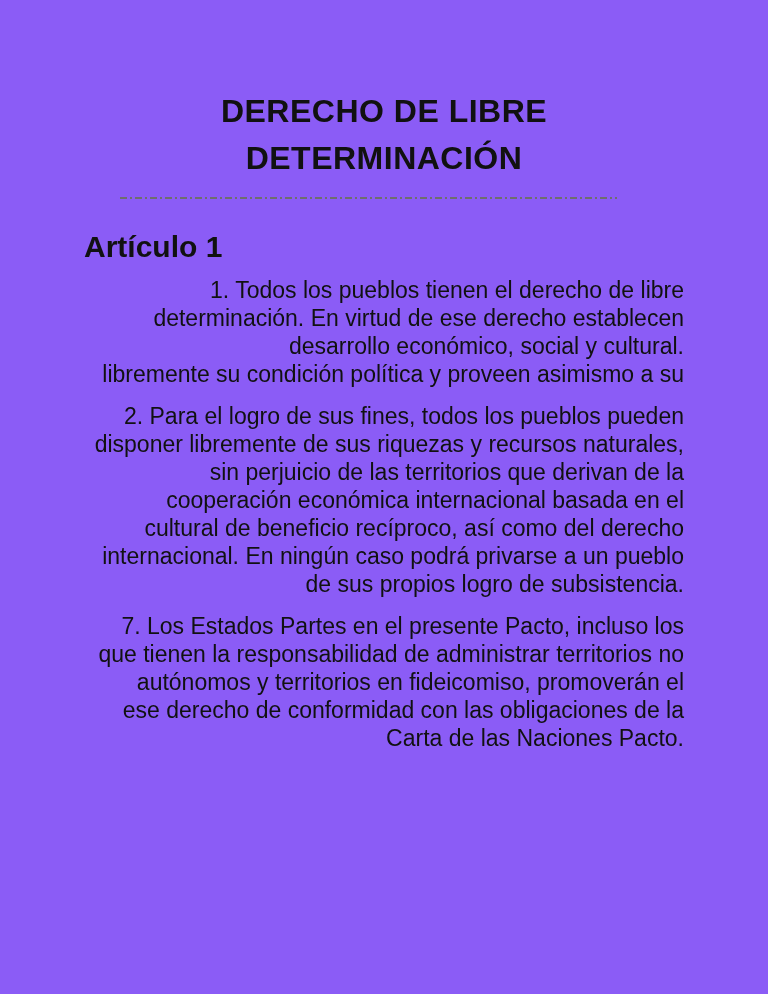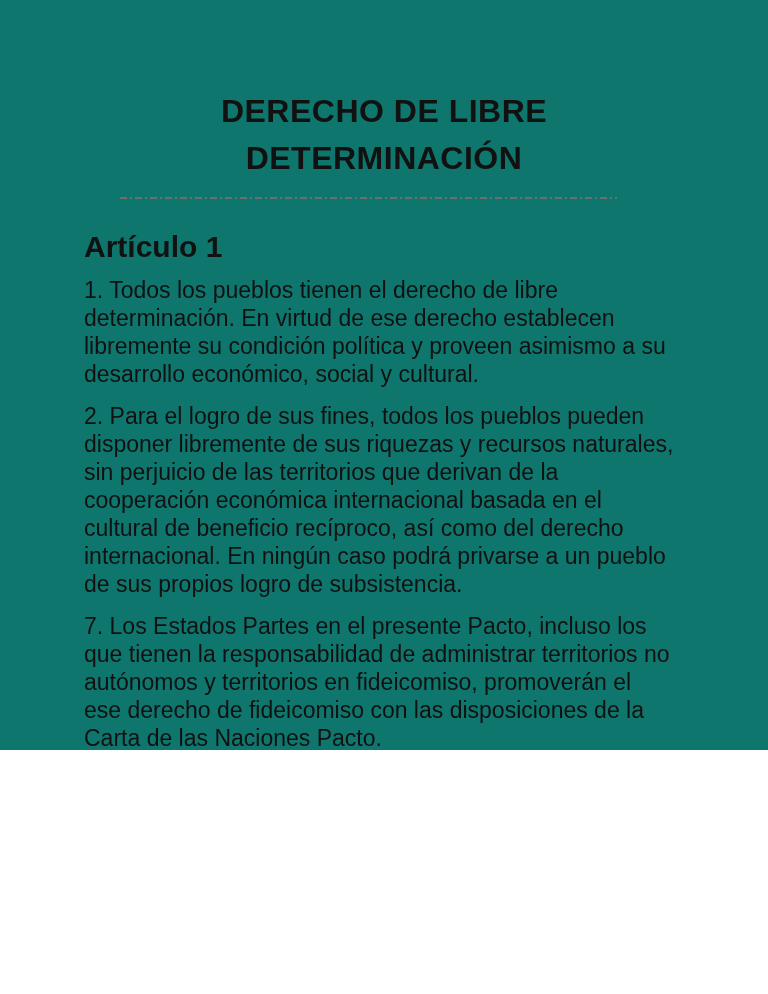--- a/index.html
+++ b/index.html
@@ -3,22 +3,22 @@
 <meta charset="utf-8">
 <style>
   html, body {
     margin: 0;
     padding: 0;
     background: #ffffff;
   }
   .page {
     position: relative;
     width: 768px;
-    height: 750px;
-    background: #0f766e;
+    height: 994px;
+    background: #8b5cf6;
     color: #111111;
     font-family: "Liberation Sans", "DejaVu Sans", sans-serif;
     overflow: hidden;
     box-sizing: border-box;
   }
   .content {
     padding: 88px 84px 0 84px; 
     box-sizing: border-box;
   }
   .doc-title {
@@ -45,20 +45,21 @@
   }
   .article-heading {
     margin: 31px 0 12px 0;
     font-size: 30px;
     line-height: 34px;
     font-weight: bold;
     color: #111111;
   }
   .paragraph {
     margin: 0 0 14px 0;
+    text-align: right;
   }
   .paragraph .line {
     font-size: 23px;
     line-height: 28px;
     color: #111111;
     white-space: nowrap;
   }
 </style>
 </head>
 <body>
@@ -71,36 +72,36 @@
       <div>DETERMINACIÓN</div>
     </h1>
 
     <div class="divider"></div>
 
     <h2 class="article-heading">Artículo 1</h2>
 
     <div class="paragraph">
       <div class="line">1. Todos los pueblos tienen el derecho de libre</div>
       <div class="line">determinación. En virtud de ese derecho establecen</div>
+      <div class="line">desarrollo económico, social y cultural.</div>
       <div class="line">libremente su condición política y proveen asimismo a su</div>
-      <div class="line">desarrollo económico, social y cultural.</div>
     </div>
 
     <div class="paragraph">
       <div class="line">2. Para el logro de sus fines, todos los pueblos pueden</div>
       <div class="line">disponer libremente de sus riquezas y recursos naturales,</div>
       <div class="line">sin perjuicio de las territorios que derivan de la</div>
       <div class="line">cooperación económica internacional basada en el</div>
       <div class="line">cultural de beneficio recíproco, así como del derecho</div>
       <div class="line">internacional. En ningún caso podrá privarse a un pueblo</div>
       <div class="line">de sus propios logro de subsistencia.</div>
     </div>
 
     <div class="paragraph">
       <div class="line">7. Los Estados Partes en el presente Pacto, incluso los</div>
       <div class="line">que tienen la responsabilidad de administrar territorios no</div>
       <div class="line">autónomos y territorios en fideicomiso, promoverán el</div>
-      <div class="line">ese derecho de fideicomiso con las disposiciones de la</div>
+      <div class="line">ese derecho de conformidad con las obligaciones de la</div>
       <div class="line">Carta de las Naciones Pacto.</div>
     </div>
 
   </div>
 </div>
 
 </body></html>

